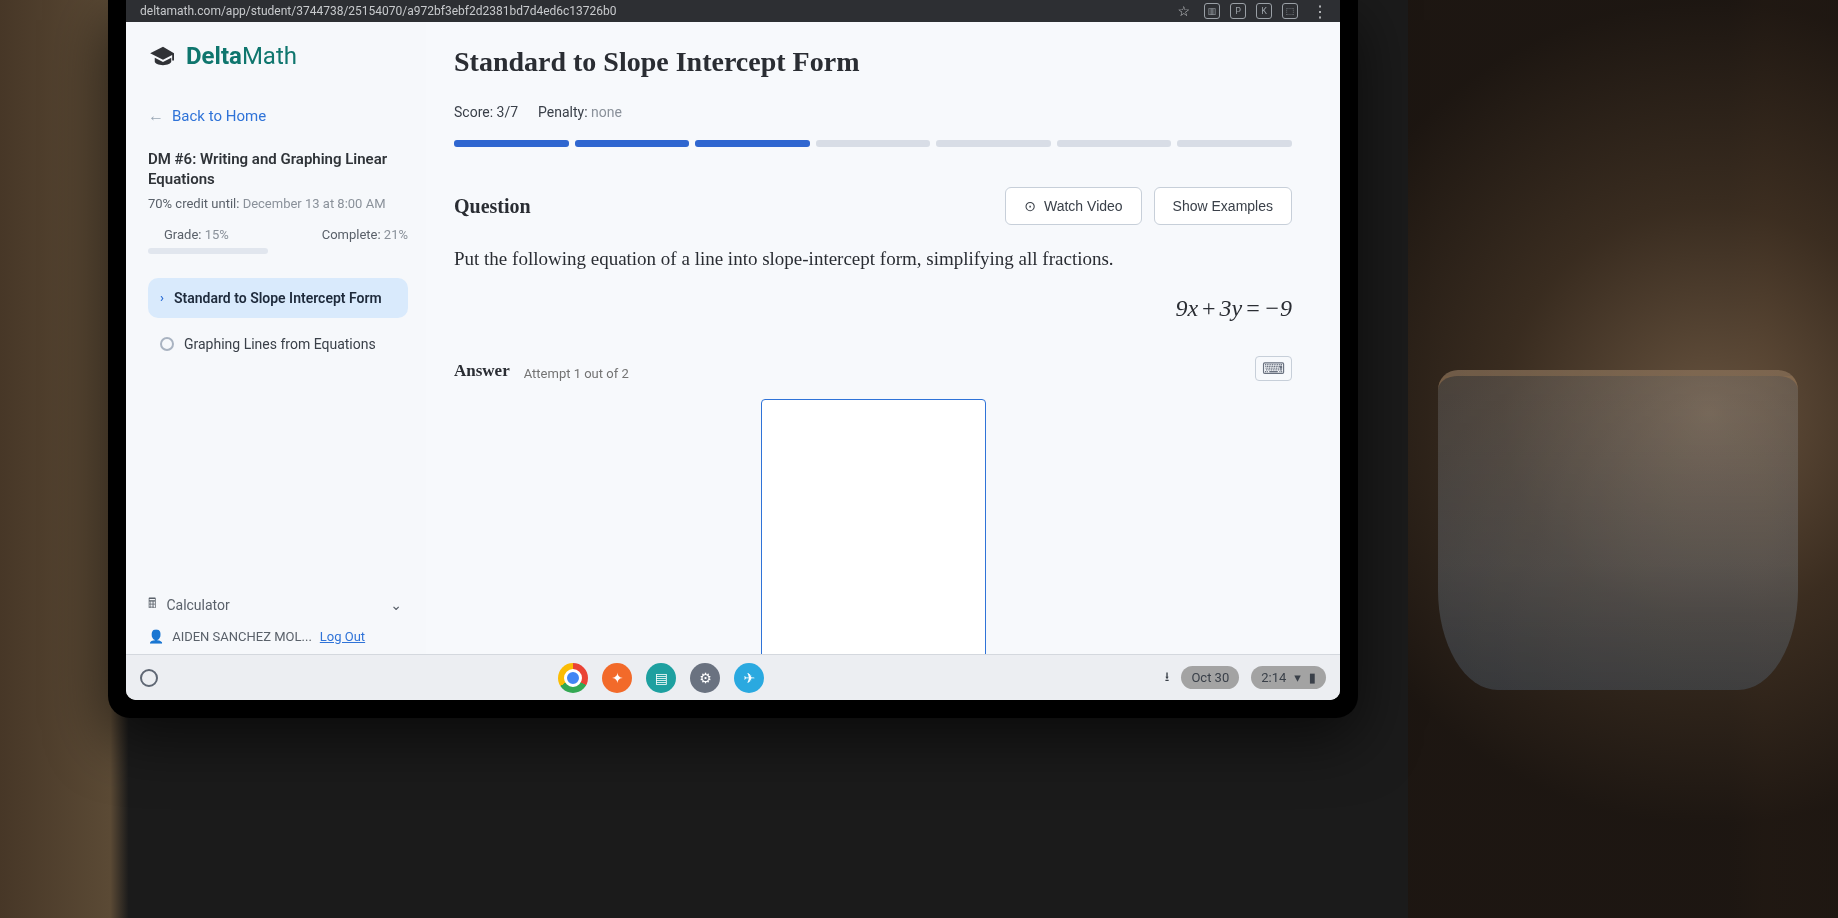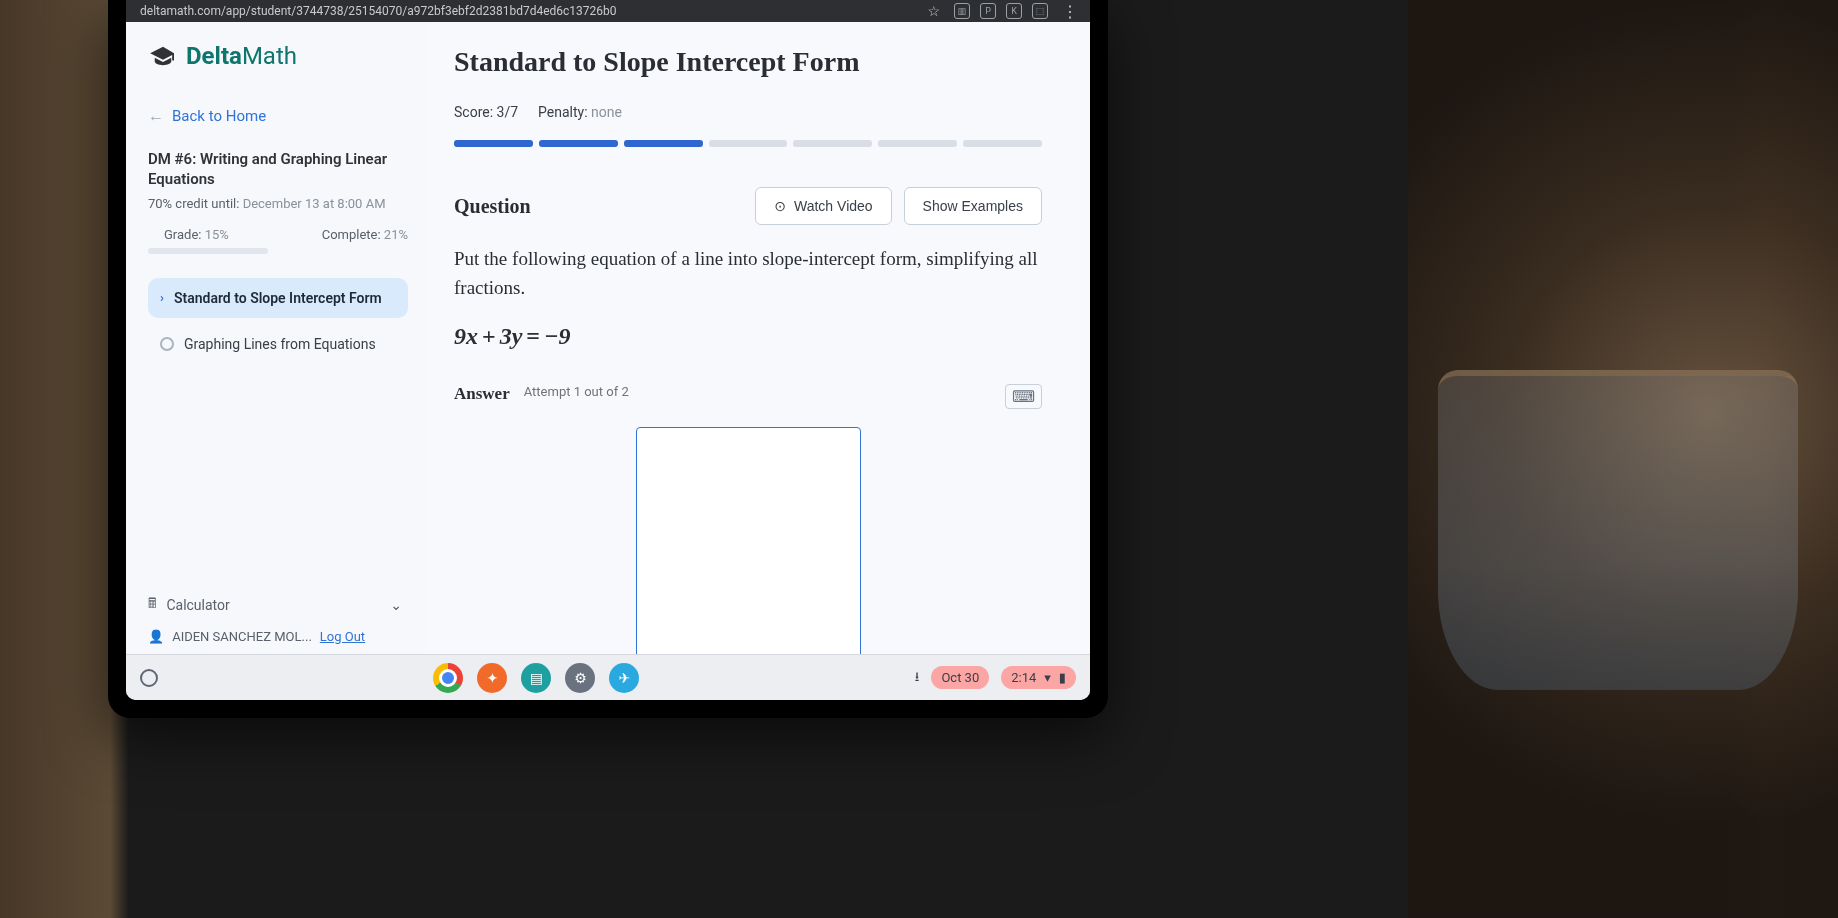--- a/index.html
+++ b/index.html
@@ -13,21 +13,21 @@
   }
   
   .photo-frame {
     position: absolute;
     inset: 0;
     background: linear-gradient(90deg,#473727 0%, #5b4a35 6%, #1b1b1b 7%, #1b1b1b 94%, #5a3f2a 96%, #3c2d20 100%);
   }
   .tablet {
     position: absolute;
     left: 108px; top: 0;
-    width: 1000px; height: 718px;
+    width: 1250px; height: 718px;
     background: #000;
     border-radius: 0 0 22px 22px;
     padding: 0 18px 18px 18px;
     box-shadow: 0 20px 60px rgba(0,0,0,.6);
   }
   .screen {
     position: relative;
     width: 100%; height: 100%;
     background: #f5f7fa;
     border-radius: 0 0 10px 10px;
@@ -99,23 +99,23 @@
   .score-row{display:flex;gap:20px;font-size:14px;color:#3a4049;margin-bottom:20px;}
   .score-row .muted{color:#8a919a;text-align:right;}
   .big-prog{display:flex;gap:6px;margin-bottom:40px;}
   .seg{height:7px;flex:1;border-radius:3px;background:#d8dde6;}
   .seg.fill{background:#2f66d0;}
   .q-head{display:flex;align-items:center;justify-content:space-between;margin-bottom:20px;}
   .q-head h2{font-family: Georgia, serif;font-size:20px;color:#2a2d33;font-weight:600;}
   .q-buttons{display:flex;gap:12px;}
   .btn-outline{background:#fff;border:1px solid #c7cfd9;border-radius:6px;padding:10px 18px;font-size:14px;color:#3a4049;display:flex;align-items:center;gap:8px;cursor:pointer;}
   .prompt{font-family: Georgia, serif;font-size:19px;color:#2a2d33;line-height:1.5;margin-bottom:21px;max-width:720px;}
-  .equation{font-family: "Times New Roman", Georgia, serif;font-size:24px;color:#2a2d33;text-align:left;margin-bottom:34px;font-style:italic;font-weight:bold;}
+  .equation{font-family: "Times New Roman", Georgia, serif;font-size:24px;color:#2a2d33;text-align:right;margin-bottom:34px;font-style:italic;}
   .equation .op{font-style:normal;margin:0 4px;}
-  .ans-head{display:flex;align-items:flex-start;gap:14px;margin-bottom:18px;}
+  .ans-head{display:flex;align-items:flex-end;gap:14px;margin-bottom:18px;}
   .ans-head .label{font-family: Georgia, serif;font-size:17px;font-weight:700;color:#2a2d33;}
   .ans-head .attempt{font-size:13px;color:#737373;}
   .kbd-icon{margin-left:auto;color:#6a7280;font-size:16px;border:1px solid #c7cfd9;border-radius:4px;padding:2px 6px;cursor:pointer;}
   .answer-row{display:flex;gap:20px;align-items:center;flex-direction:column;}
   .answer-input{flex:0 0 500px;height:40px;border:1.5px solid #2f73d8;border-radius:4px;background:#fff;padding:0 12px;font-size:15px;outline:none;}
   .btn-primary{background:#2f73d8;color:#fff;border:none;border-radius:5px;padding:11px 20px;font-size:14px;font-weight:600;cursor:pointer;}
 
   
   .shelf{
     height:46px;
@@ -128,21 +128,21 @@
   .shelf .launcher{width:18px;height:18px;border:2px solid #5f6774;border-radius:50%;}
   .shelf .center{flex:1;display:flex;justify-content:center;gap:14px;}
   .shelf .app-icon{width:30px;height:30px;border-radius:50%;display:flex;align-items:center;justify-content:center;font-size:14px;color:#fff;}
   .ic-chrome{background:conic-gradient(#ea4335 0 33%, #34a853 33% 66%, #fbbc05 66% 100%);position:relative;}
   .ic-chrome::after{content:"";position:absolute;width:12px;height:12px;border-radius:50%;background:#4285f4;border:3px solid #fff;}
   .ic-orange{background:#f26a2a;}
   .ic-teal{background:#1ea0a0;}
   .ic-gear{background:#6a7280;}
   .ic-blue{background:#2aa9e0;}
   .shelf .tray{display:flex;align-items:center;gap:12px;color:#3a4049;font-size:13px;}
-  .shelf .pill{background:#fca5a5;border-radius:14px;padding:4px 10px;display:flex;align-items:center;gap:8px;}
+  .shelf .pill{background:#a3a3a3;border-radius:14px;padding:4px 10px;display:flex;align-items:center;gap:8px;}
 
   
   .ambient{
     position:absolute;
     right:0;top:0;
     width:430px;height:918px;
     background:radial-gradient(circle at 70% 45%, #6a5540 0%, #3b2d20 35%, #1d1611 70%);
     opacity:.95;
   }
   .glass{

